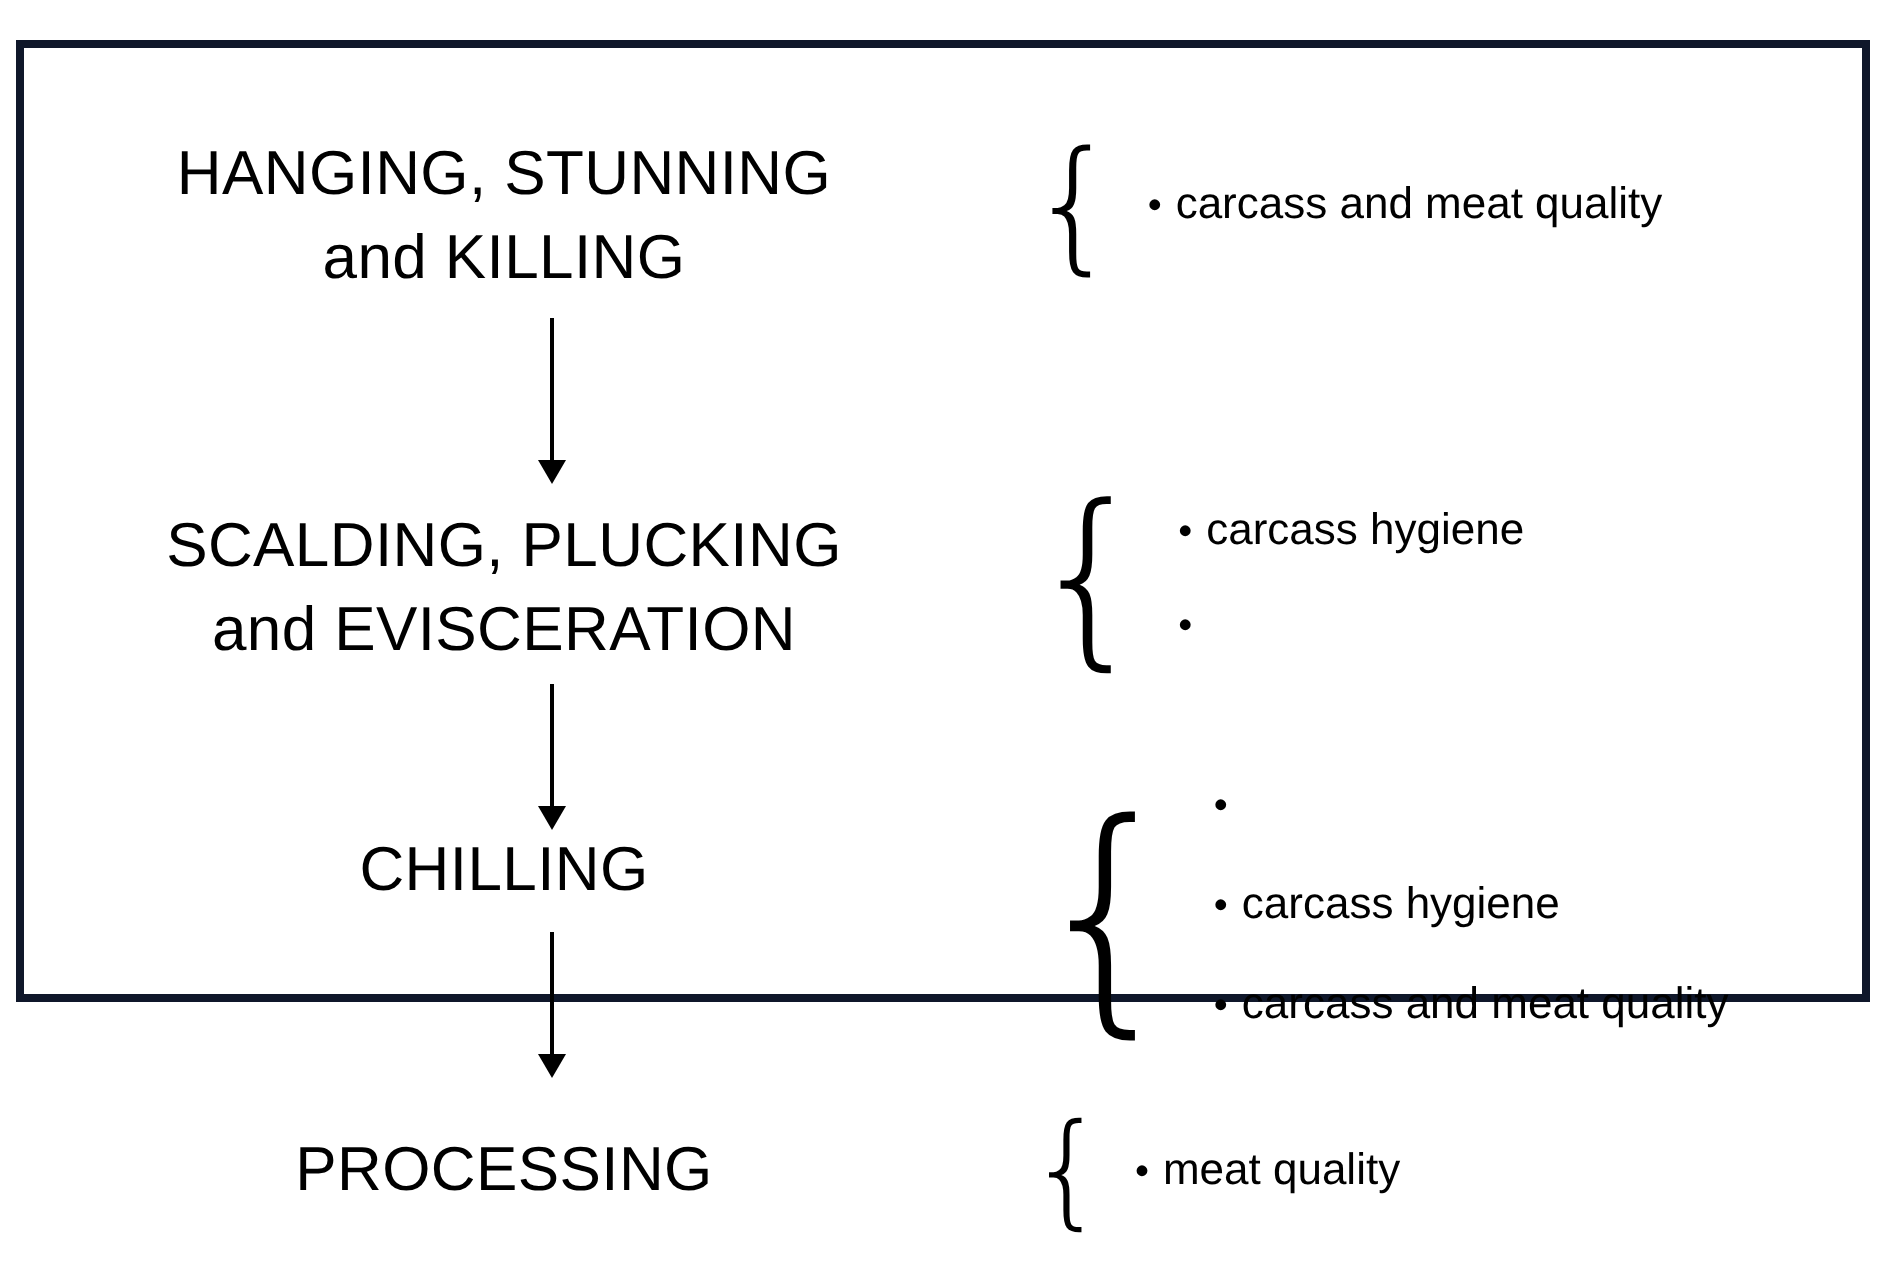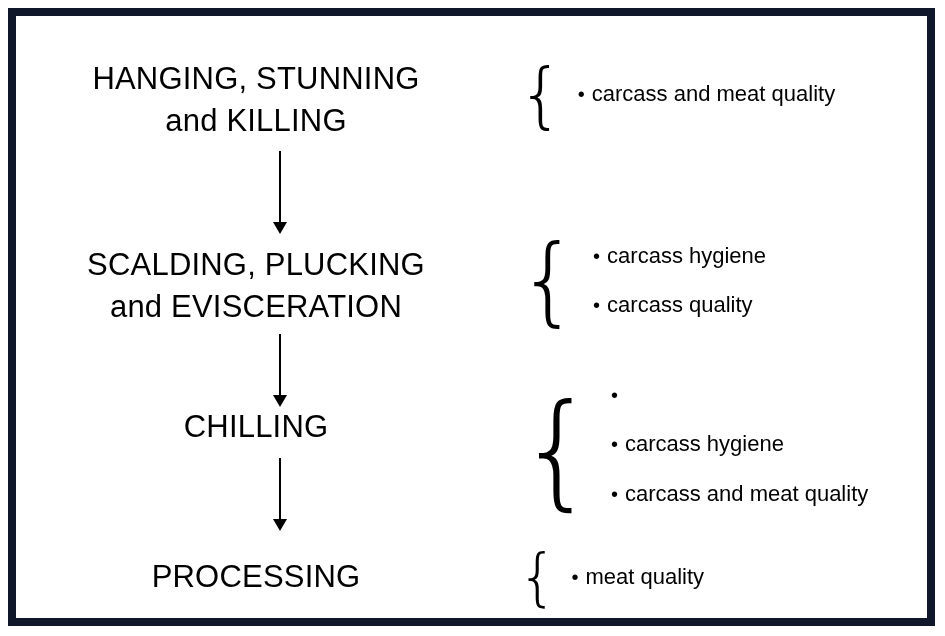--- a/index.html
+++ b/index.html
@@ -10,24 +10,24 @@
   body {
     width: 945px;
     height: 636px;
     font-family: "Liberation Sans", sans-serif;
     color: #000000;
     overflow: hidden;
   }
   .diagram-frame {
     position: absolute;
     left: 8px;
-    top: 8px;
+    top: 20px;
     width: 927px;
-    height: 618px;
-    border: 8px solid #0f172a;
+    height: 481px;
+    border: 4px solid #0f172a;
     background: #ffffff;
     box-sizing: border-box;
   }
   .stage-row {
     position: absolute;
     left: 0;
     width: 100%;
     display: flex;
     flex-direction: row;
     align-items: flex-start;
@@ -117,21 +117,20 @@
 and EVISCERATION</div>
     <div class="brace-group">
       <span class="brace" style="font-size: 96px;">{</span>
       <div class="items">
         <div class="item" style="margin-bottom: 22px;">
           <span class="bullet">•</span>
           <span>carcass hygiene</span>
         </div>
         <div class="item">
           <span class="bullet">•</span>
-          <span>carcass quality</span>
         </div>
       </div>
     </div>
   </div>
 
   <div class="arrow" style="left: 263px; top: 318px; height: 62px;"></div>
 
   <div class="stage-row" style="top: 390px;">
     <div class="stage-label">CHILLING</div>
     <div class="brace-group">

